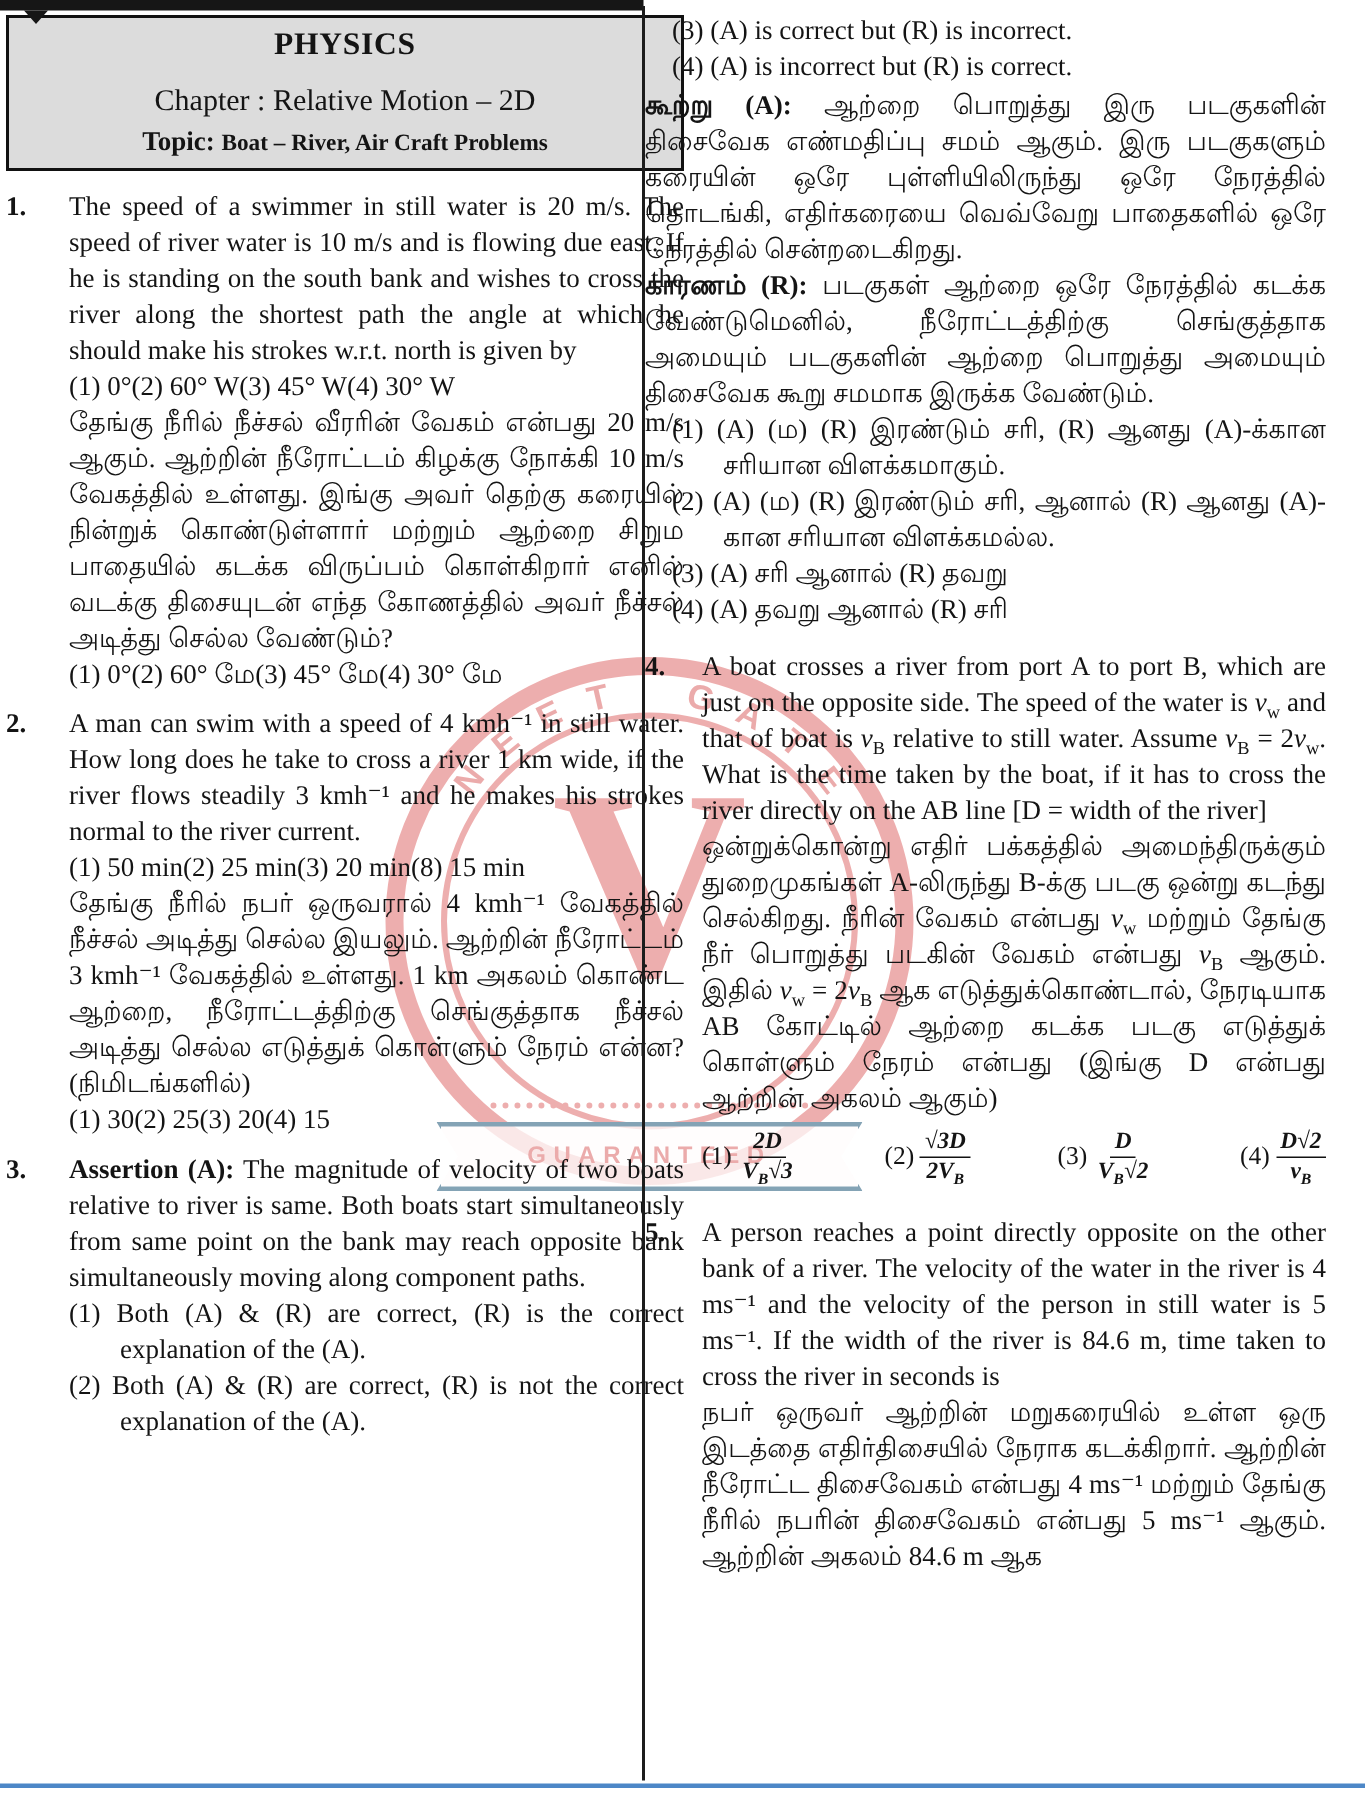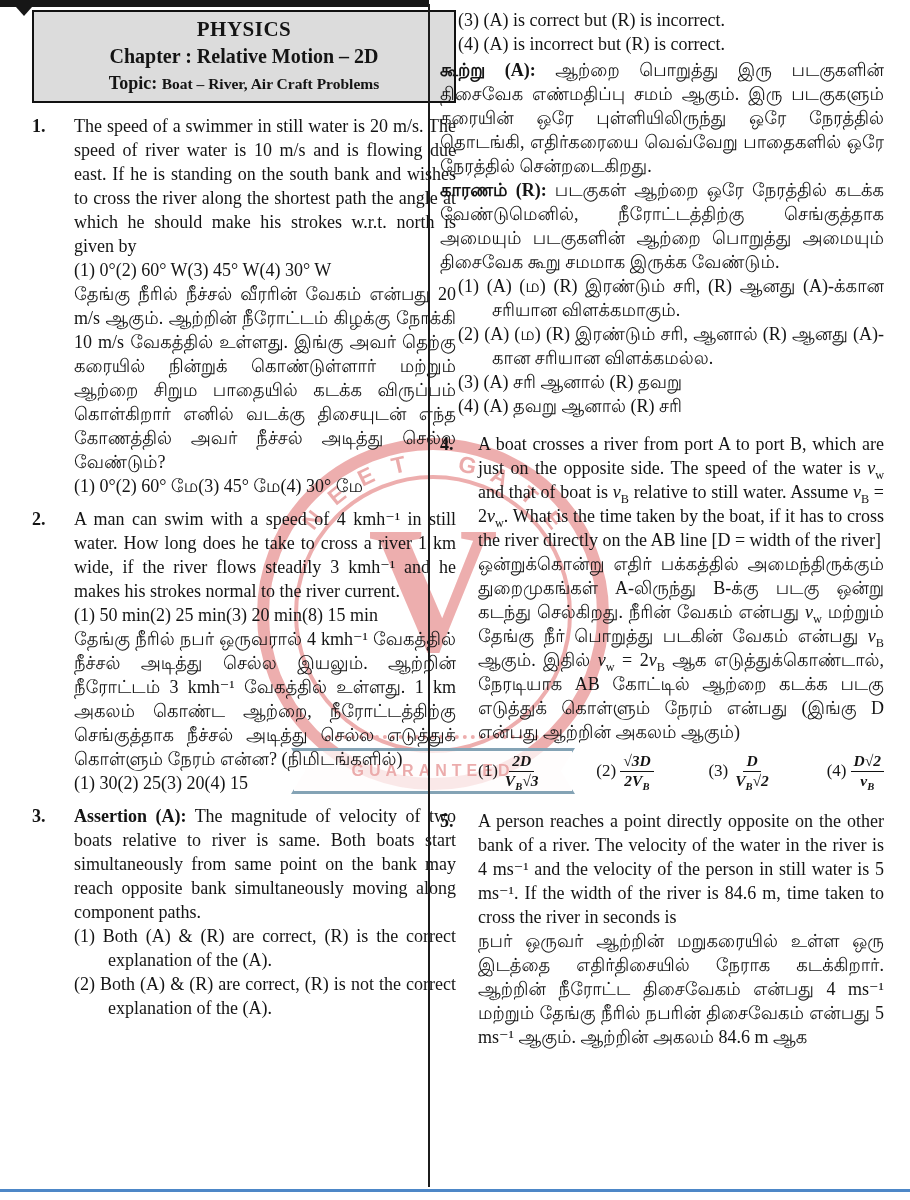--- a/index.html
+++ b/index.html
@@ -12,27 +12,27 @@
     overflow:hidden;
   }
   
   .topbar{position:absolute;left:0;top:0;width:429px;height:7px;background:#161616;z-index:3}
   .topbar-tri{position:absolute;left:16px;top:7px;width:0;height:0;
     border-left:8px solid transparent;border-right:8px solid transparent;border-top:9px solid #161616;z-index:3}
   .divider{position:absolute;left:428px;top:4px;width:2px;height:1183px;background:#1c1c1c;z-index:3}
   .bottomline{position:absolute;left:0;top:1189px;width:910px;height:3px;background:#4d87c7;z-index:3}
 
   
-  .col-left{position:absolute;left:0;top:10px;width:464px;padding:0 8px 0 32px;z-index:2}
-  .col-right{position:absolute;left:430px;top:8px;width:460px;padding:0 6px 0 10px;z-index:2}
+  .col-left{position:absolute;left:0;top:10px;width:464px;padding:0 8px 0 4px;z-index:2}
+  .col-right{position:absolute;left:430px;top:8px;width:460px;padding:0 6px 0 0;z-index:2}
 
   
   .header-box{border:2.5px solid #111;background:#dcdcdc;text-align:center;padding:5px 4px 7px;margin-bottom:11px}
   .header-title{font-size:21px;font-weight:bold;letter-spacing:.5px}
-  .header-chapter{font-size:20px;font-weight:bold;margin-top:3px}
+  .header-chapter{font-size:20px;font-weight:normal;margin-top:14px}
   .header-topic{font-size:18px;font-weight:bold;margin-top:5px}
   .header-topic .topic-rest{font-size:15.5px}
 
   
   .q{display:flex;margin-bottom:9px}
   .q-num{flex:0 0 42px;font-weight:bold;font-size:18px;line-height:24px}
   .col-right .q-num{flex:0 0 38px}
   .q-body{flex:1;min-width:0}
   .para{font-size:18px;line-height:24px;text-align:justify}
   .para b{font-weight:bold}

